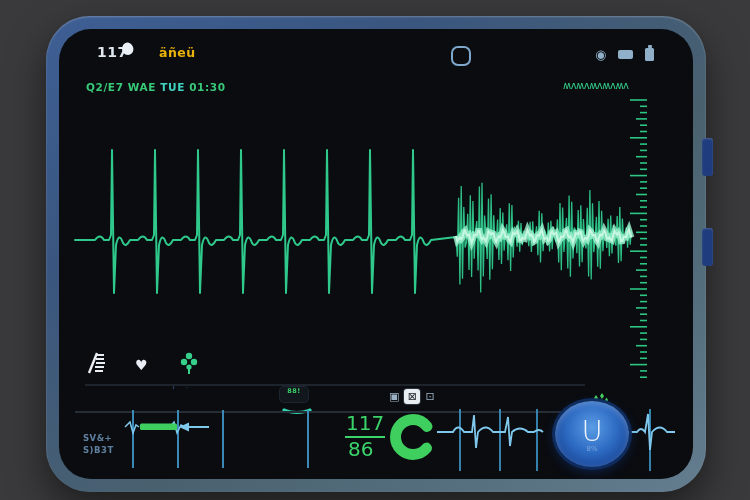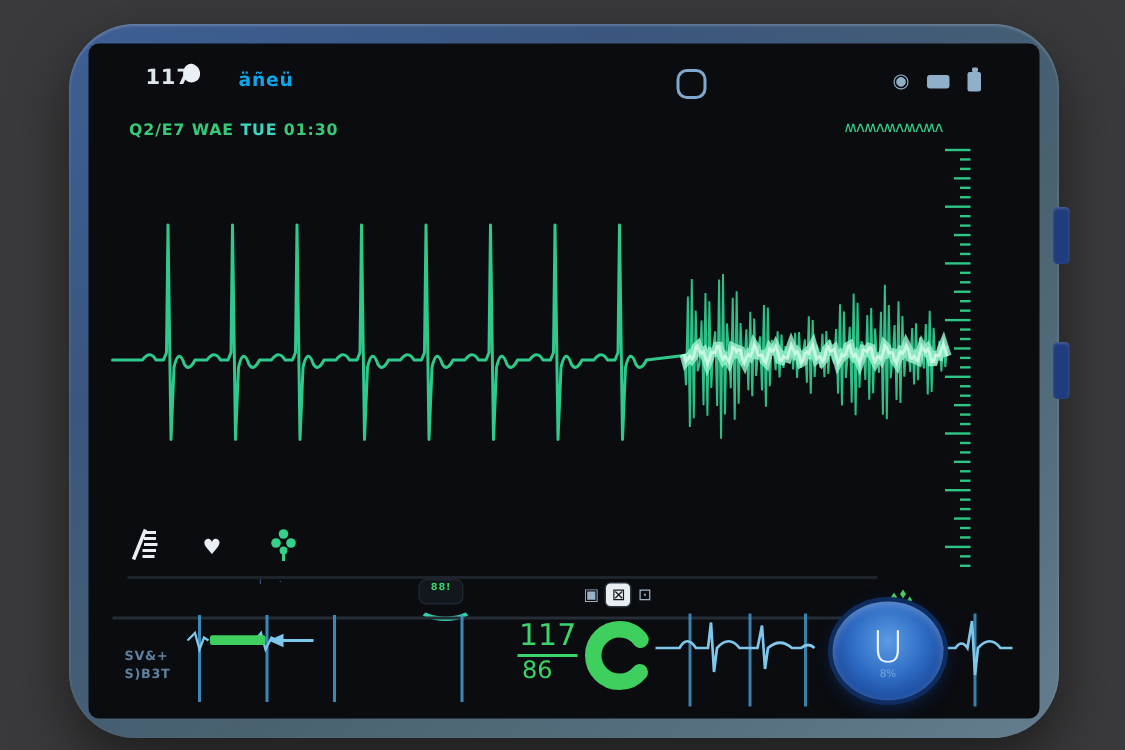--- a/index.html
+++ b/index.html
@@ -4,26 +4,26 @@
 <style>
   html,body{margin:0;padding:0;width:750px;height:500px;background:#3a3a3c;overflow:hidden;
     font-family:"DejaVu Sans",sans-serif;}
   .stage{position:relative;width:750px;height:500px;}
   .device{position:absolute;left:46px;top:16px;width:660px;height:476px;border-radius:44px;
     background:linear-gradient(145deg,#3e5f95 0%,#3a567f 28%,#49616f 58%,#56707f 82%,#647e90 100%);
     box-shadow:0 16px 38px rgba(0,0,0,.5), inset 0 1px 2px rgba(255,255,255,.25);}
   .side-btn{position:absolute;right:-7px;width:11px;height:38px;background:#1f3c7e;border-radius:3px;
     box-shadow:inset 0 1px 2px rgba(255,255,255,.2);}
   .side-btn.b1{top:122px;} .side-btn.b2{top:212px;}
-  .screen{position:absolute;inset:13px;border-radius:7px;background:#0a0c10;overflow:hidden;text-decoration:underline;}
+  .screen{position:absolute;inset:13px;border-radius:32px;background:#0a0c10;overflow:hidden;text-decoration:underline;}
 
   
   .sb-num{position:absolute;left:38px;top:15px;color:#dfe7ee;font-size:14px;font-weight:700;letter-spacing:.5px;}
   .sb-blob{position:absolute;left:62px;top:13px;}
-  .sb-mode{position:absolute;left:100px;top:16px;color:#0ea5e9;font-size:12.5px;font-weight:700;letter-spacing:.5px;}
+  .sb-mode{position:absolute;left:100px;top:16px;color:#eab308;font-size:12.5px;font-weight:700;letter-spacing:.5px;}
   .sb-title{position:absolute;left:152px;top:10px;color:#a9c4e4;font-size:20px;font-weight:400;letter-spacing:1px;}
   .home-ic{position:absolute;left:392px;top:17px;width:20px;height:20px;border:2.2px solid #7fa8cc;border-radius:7px;background:transparent;cursor:pointer;}
   .sb-right{position:absolute;left:536px;top:19px;display:flex;align-items:center;gap:12px;}
   .clock-g{color:#8fb0c8;font-size:13px;line-height:13px;}
   .card-ic{width:15px;height:9px;background:#8fb0c8;border-radius:2px;}
   .vbat{width:9px;height:13px;background:#8fb0c8;border-radius:1.5px;position:relative;}
   .vbat::after{content:'';position:absolute;top:-3px;left:2.5px;width:4px;height:2.5px;background:#8fb0c8;border-radius:1px;}
 
   
   .info-date{position:absolute;left:27px;top:52px;font-size:10.5px;font-weight:700;letter-spacing:.6px;}
@@ -51,21 +51,21 @@
 
   .mid-icons{position:absolute;left:330px;top:360px;display:flex;align-items:center;gap:5px;}
   .mi{font-size:11px;color:#9ab0c4;line-height:14px;}
   .mi.white{background:#e9eef3;color:#141a20;border-radius:3px;width:16px;height:15px;display:flex;
     align-items:center;justify-content:center;font-size:11px;box-shadow:0 0 0 1px #2a323c;cursor:pointer;}
 
   
   .bp-label{position:absolute;left:24px;color:#6f95b8;font-size:8.5px;font-weight:700;letter-spacing:.5px;opacity:.85;}
   .bp-label.t{top:404px;} .bp-label.b{top:416px;}
   .rate{position:absolute;left:286px;top:382px;color:#3bd46a;font-size:20px;border-bottom:2px solid #3bd46a;padding:0 1px 1px 1px;}
-  .spo2{position:absolute;left:289px;top:408px;color:#3bd46a;font-size:16px;}
+  .spo2{position:absolute;left:289px;top:408px;color:#3bd46a;font-size:20px;}
   .u-btn{position:absolute;left:496px;top:372px;width:74px;height:66px;border-radius:50%;border:none;cursor:pointer;
     background:radial-gradient(circle at 50% 40%,#5a9ce4 0%,#2e6cc4 45%,#1b4a9c 75%,#123668 100%);
     box-shadow:0 0 0 3px #0e2c5e,0 4px 12px rgba(20,60,140,.55),inset 0 2px 6px rgba(255,255,255,.28);
     color:#eef4fb;display:flex;flex-direction:column;align-items:center;justify-content:center;
     font-family:"DejaVu Sans",sans-serif;}
   .u-btn .u-lab{font-size:29px;font-weight:200;line-height:30px;}
   .u-btn .u-sub{font-size:7px;color:rgba(230,240,255,.4);margin-top:-1px;}
   .sparkle{position:absolute;left:532px;top:360px;}
 </style>
 </head>

